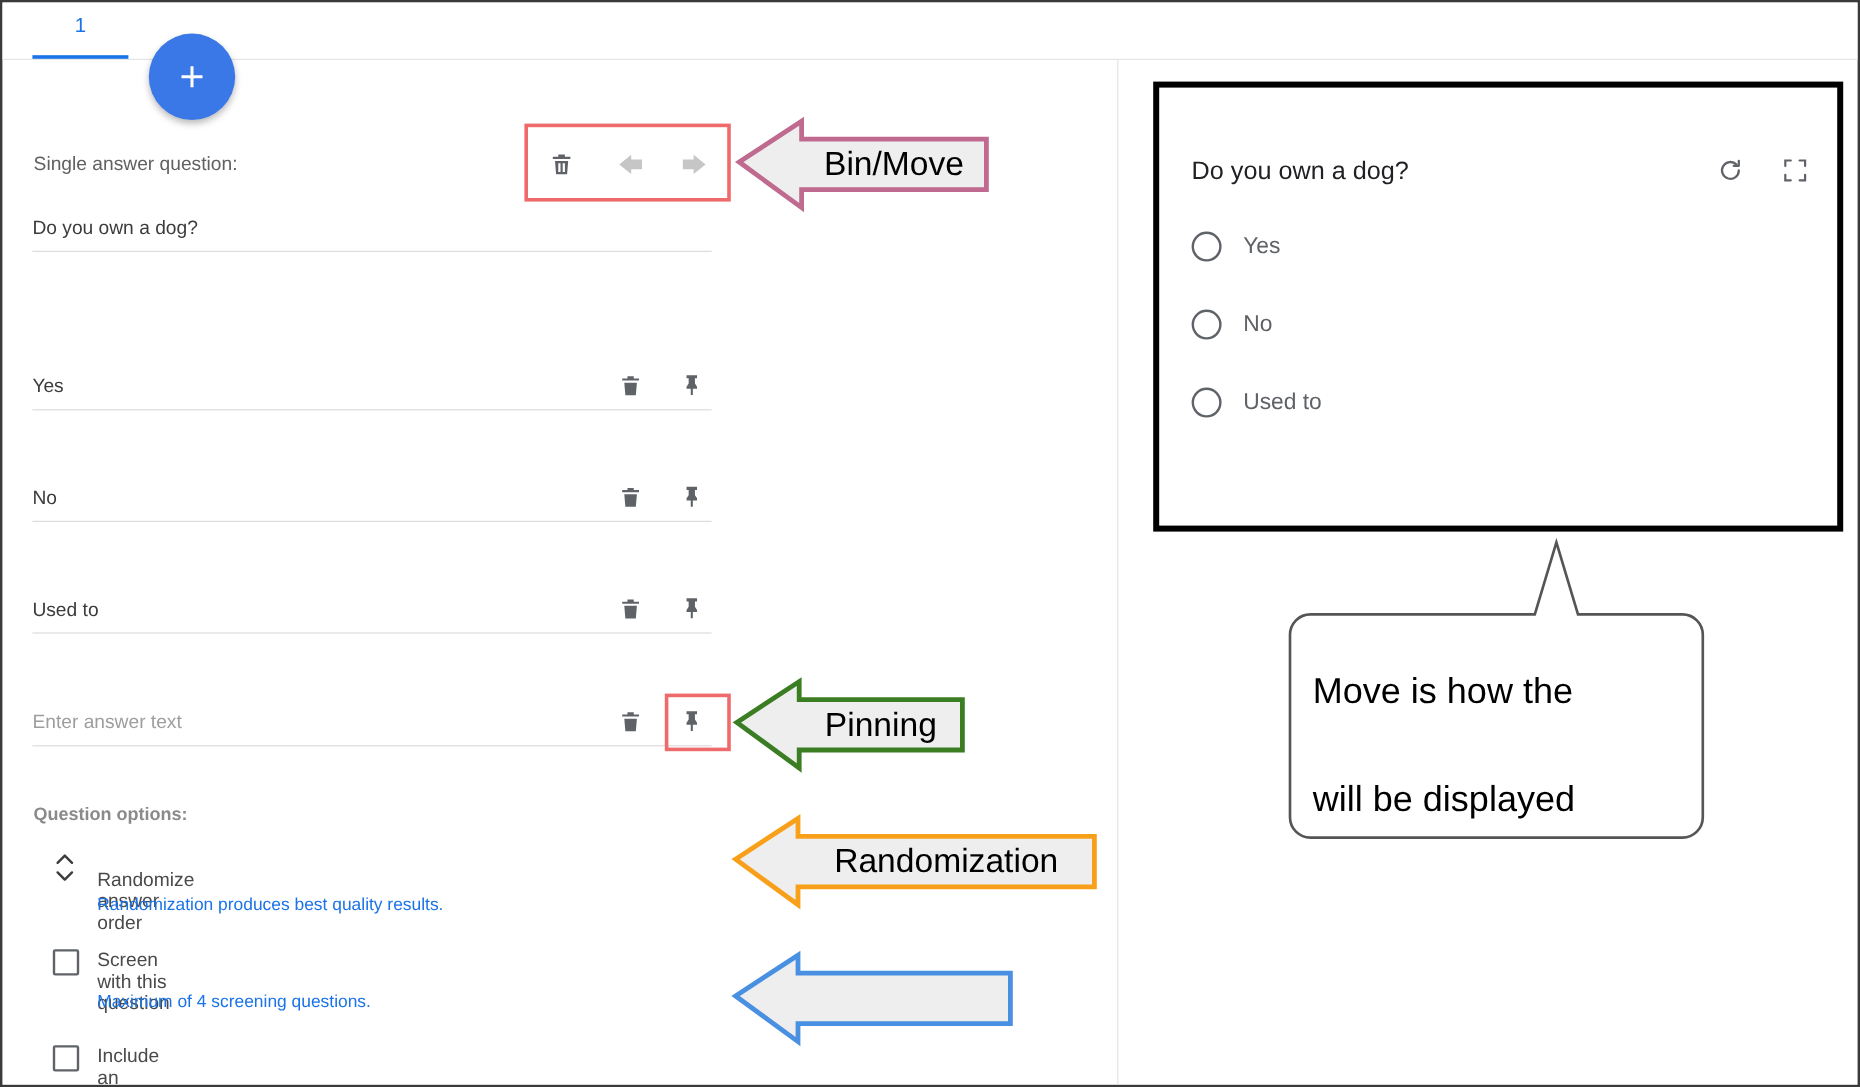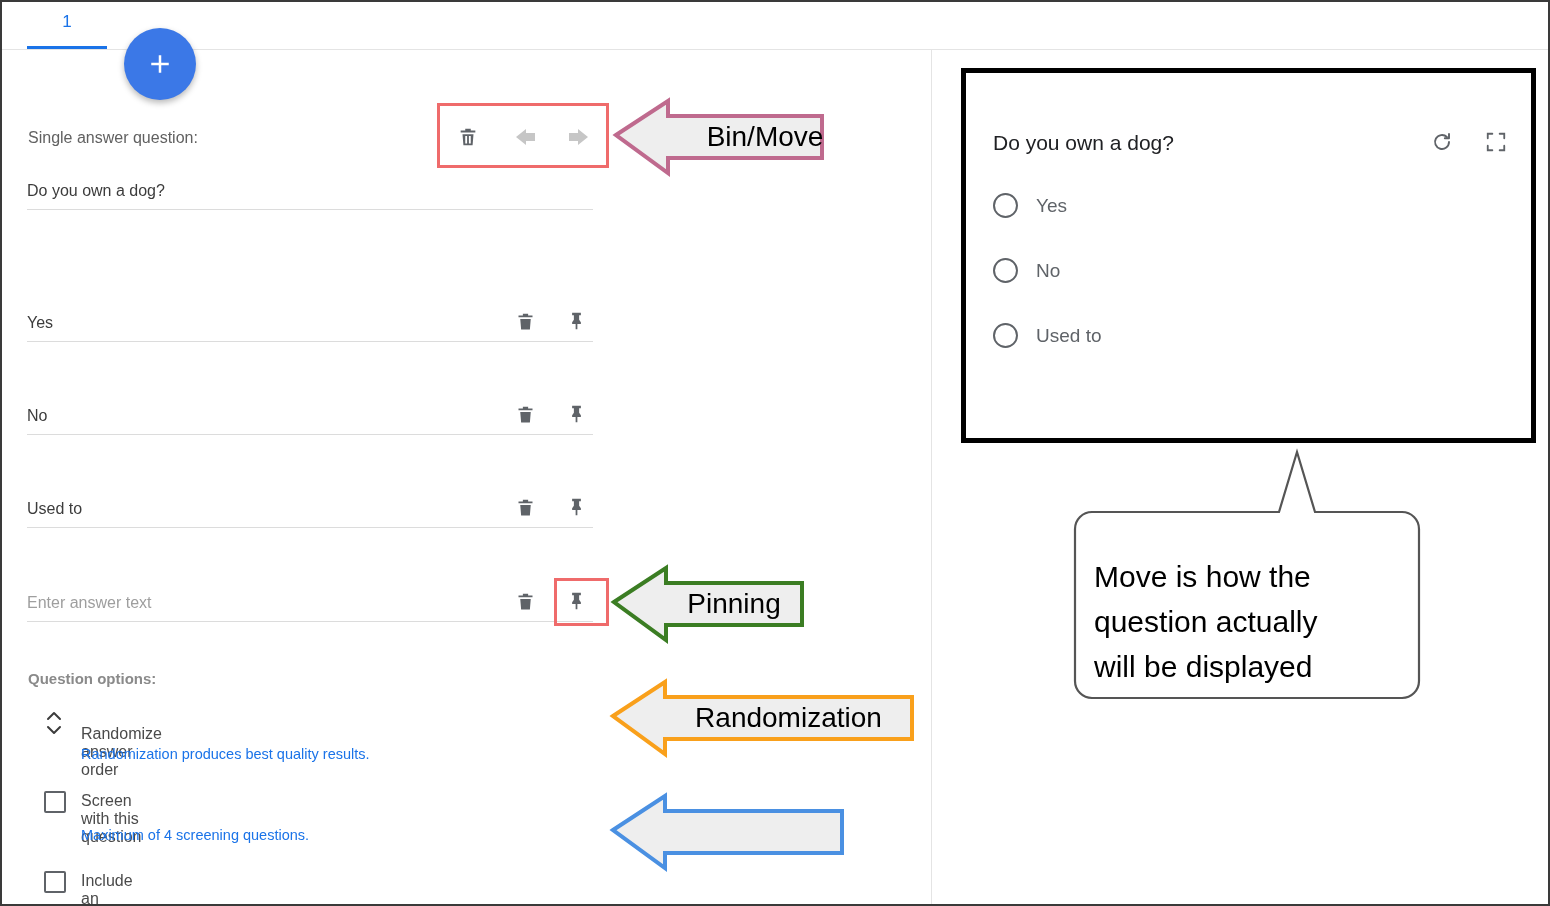--- a/index.html
+++ b/index.html
@@ -316,21 +316,20 @@
 
     <polygon points="612,600 664,566 664,581 800,581 800,623 664,623 664,638" fill="#eeeeee" stroke="#3b7d23" stroke-width="4" stroke-linejoin="miter"></polygon>
 
     <polygon points="611,714 663,680 663,695 910,695 910,737 663,737 663,752" fill="#eeeeee" stroke="#f9a01b" stroke-width="4" stroke-linejoin="miter"></polygon>
 
     <polygon points="611,828 663,794 663,809 840,809 840,851 663,851 663,866" fill="#eeeeee" stroke="#4a90e2" stroke-width="4" stroke-linejoin="miter"></polygon>
 
     <path d="M1073,527 a17,17 0 0 1 17,-17 h187 l18,-60 l18,60 h87 a17,17 0 0 1 17,17 v152 a17,17 0 0 1 -17,17 h-310 a17,17 0 0 1 -17,-17 z" fill="#ffffff" stroke="#555555" stroke-width="2.2"></path>
   </svg>
 
-  <div class="ann-text" style="left:686px; top:119px; width:154px; font-size:28px;">Bin/Move</div>
+  <div class="ann-text" style="left:666px; top:119px; width:154px; font-size:28px;">Bin/Move</div>
   <div class="ann-text" style="left:664px; top:586px; width:136px; font-size:28px;">Pinning</div>
   <div class="ann-text" style="left:663px; top:700px; width:247px; font-size:28px;">Randomization</div>
 
   <div class="bubble-text" style="left:1092px; top:552px;">Move is how the</div>
-  <div class="bubble-text" style="left:1092px; top:597px;">question actually</div>
   <div class="bubble-text" style="left:1092px; top:642px;">will be displayed</div>
 
 </div>
 
 </body></html>

